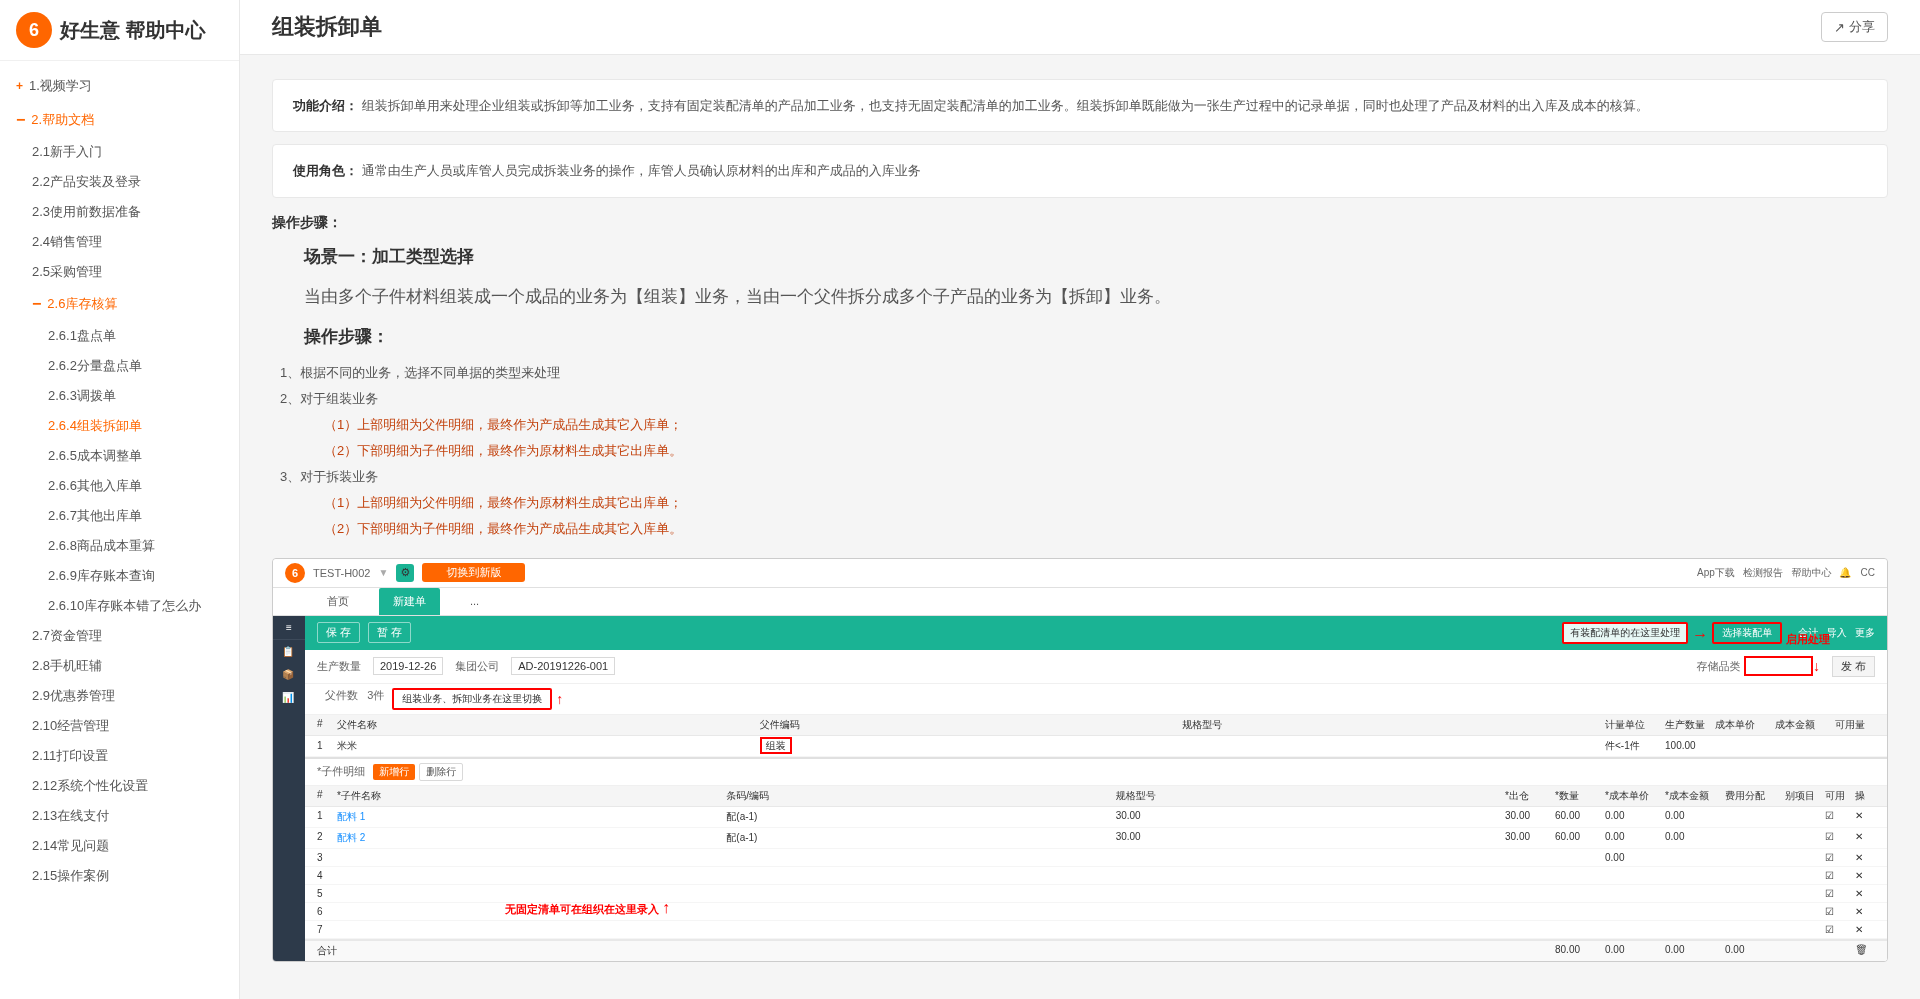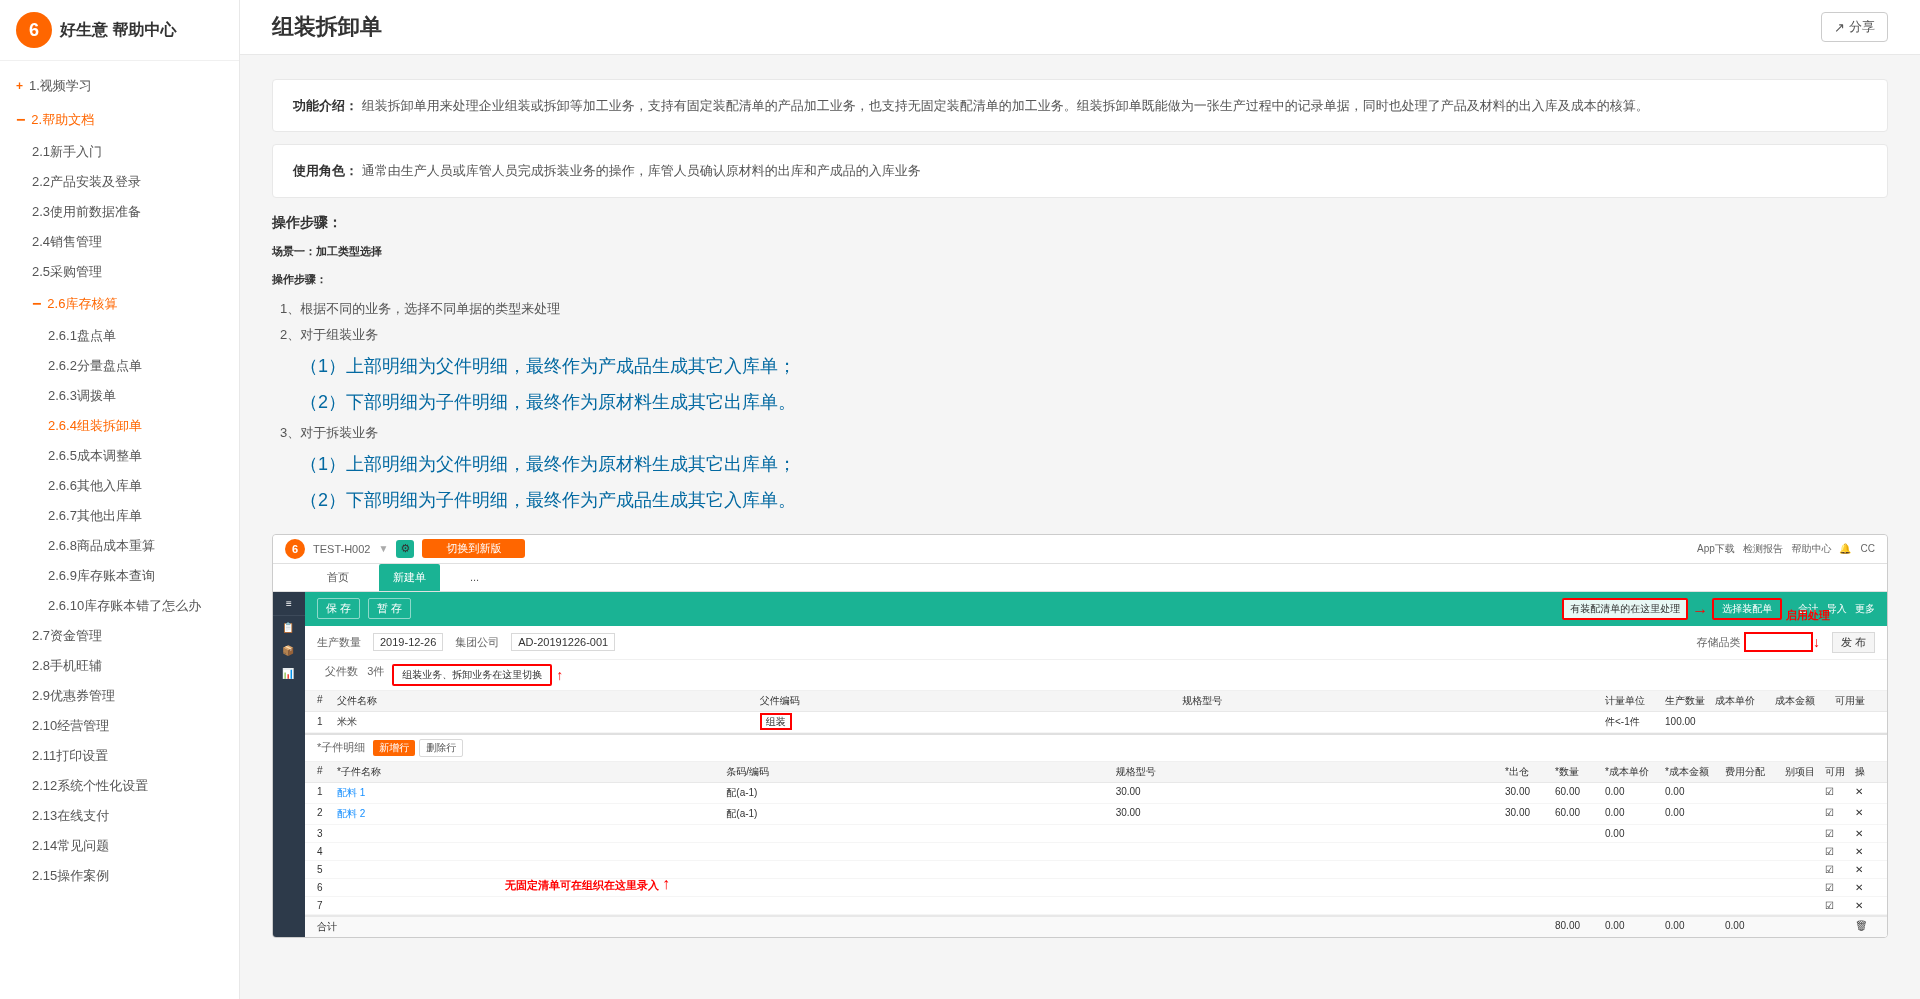--- a/index.html
+++ b/index.html
@@ -2,21 +2,21 @@
 <html><head>
   <meta charset="utf-8">
   <style>
     * { margin: 0; padding: 0; box-sizing: border-box; }
     body { font-family: "Microsoft YaHei", "PingFang SC", sans-serif; font-size: 14px; color: #333; background: #f5f5f5; display: flex; height: 999px; overflow: hidden; }
 
     
     .sidebar { width: 240px; background: #fff; border-right: 1px solid #e8e8e8; display: flex; flex-direction: column; height: 100%; flex-shrink: 0; }
     .sidebar-header { padding: 12px 16px; display: flex; align-items: center; gap: 8px; border-bottom: 1px solid #f0f0f0; }
     .logo-circle { width: 36px; height: 36px; background: #f60; border-radius: 50%; display: flex; align-items: center; justify-content: center; color: #fff; font-size: 18px; font-weight: bold; flex-shrink: 0; }
-    .logo-text { font-size: 16px; font-weight: bold; color: #333; text-align: right; }
+    .logo-text { font-size: 20px; font-weight: bold; color: #333; text-align: right; }
     .search-box { padding: 10px 12px; border-bottom: 1px solid #f0f0f0; }
     .search-input-wrap { display: flex; align-items: center; border: 1px solid #ddd; border-radius: 4px; padding: 4px 8px; background: #fff; }
     .search-input-wrap input { border: none; outline: none; font-size: 13px; color: #999; width: 100%; background: transparent; }
     .search-icon-btn { color: #999; cursor: pointer; font-size: 14px; }
     .nav-list { flex: 1; overflow-y: auto; padding: 8px 0; }
     .nav-item { padding: 8px 16px; cursor: pointer; display: flex; align-items: center; gap: 6px; font-size: 13px; color: #555; }
     .nav-item.active { color: #f60; }
     .nav-item .plus-icon { color: #f60; font-size: 12px; font-weight: bold; }
     .nav-item .minus-icon { color: #f60; font-size: 16px; font-weight: bold; line-height: 1; }
     .nav-sub-item { padding: 6px 16px 6px 32px; cursor: pointer; font-size: 13px; color: #555; }
@@ -26,24 +26,24 @@
     .main { flex: 1; display: flex; flex-direction: column; height: 100%; overflow: hidden; }
     .main-header { background: #fff; border-bottom: 1px solid #e8e8e8; padding: 12px 32px; display: flex; align-items: center; justify-content: space-between; }
     .page-title { font-size: 22px; font-weight: bold; color: #333; }
     .share-btn { display: flex; align-items: center; gap: 4px; border: 1px solid #ccc; border-radius: 4px; padding: 5px 12px; cursor: pointer; font-size: 13px; color: #555; background: #fff; }
 
     
     .main-content { flex: 1; overflow-y: auto; padding: 24px 32px; background: #f5f5f5; }
     .info-box { background: #fff; border: 1px solid #e8e8e8; border-radius: 4px; padding: 14px 20px; margin-bottom: 12px; font-size: 13px; color: #555; line-height: 1.8; }
     .info-box .label { font-weight: bold; color: #333; }
     .section-title { font-size: 14px; font-weight: bold; color: #333; margin: 16px 0 8px 0; }
-    .content-text { font-size: 11px; color: #555; line-height: 2; margin-bottom: 6px; }
+    .content-text { font-size: 17px; color: #555; line-height: 2; margin-bottom: 6px; margin-left: 32px; }
     .content-text b { color: #333; }
     .numbered-item { font-size: 13px; color: #555; line-height: 2; margin-left: 8px; }
-    .sub-item { font-size: 18px; color: #0369a1; line-height: 2; margin-left: 28px; }
+    .sub-item { font-size: 13px; color: #c2410c; line-height: 2; margin-left: 52px; }
 
     
     .app-screenshot { background: #e8e8e8; border: 1px solid #ccc; border-radius: 4px; overflow: hidden; font-size: 11px; }
 
     
     .nav-list::-webkit-scrollbar { width: 4px; }
     .nav-list::-webkit-scrollbar-thumb { background: #ddd; border-radius: 2px; }
     .main-content::-webkit-scrollbar { width: 6px; }
     .main-content::-webkit-scrollbar-thumb { background: #ccc; border-radius: 3px; }
   </style>
@@ -120,20 +120,21 @@
       <span class="label">使用角色：</span>
       <span>通常由生产人员或库管人员完成拆装业务的操作，库管人员确认原材料的出库和产成品的入库业务</span>
     </div>
 
 
     <div class="section-title">操作步骤：</div>
 
     <div class="content-text">
       <b>场景一：加工类型选择</b>
     </div>
+    <div class="content-text">当由多个子件材料组装成一个成品的业务为【组装】业务，当由一个父件拆分成多个子产品的业务为【拆卸】业务。</div>
 
     <div class="content-text">
       <b>操作步骤：</b>
     </div>
 
     <div class="numbered-item">1、根据不同的业务，选择不同单据的类型来处理</div>
     <div class="numbered-item">2、对于组装业务</div>
     <div class="sub-item">（1）上部明细为父件明细，最终作为产成品生成其它入库单；</div>
     <div class="sub-item">（2）下部明细为子件明细，最终作为原材料生成其它出库单。</div>
     <div class="numbered-item">3、对于拆装业务</div>

